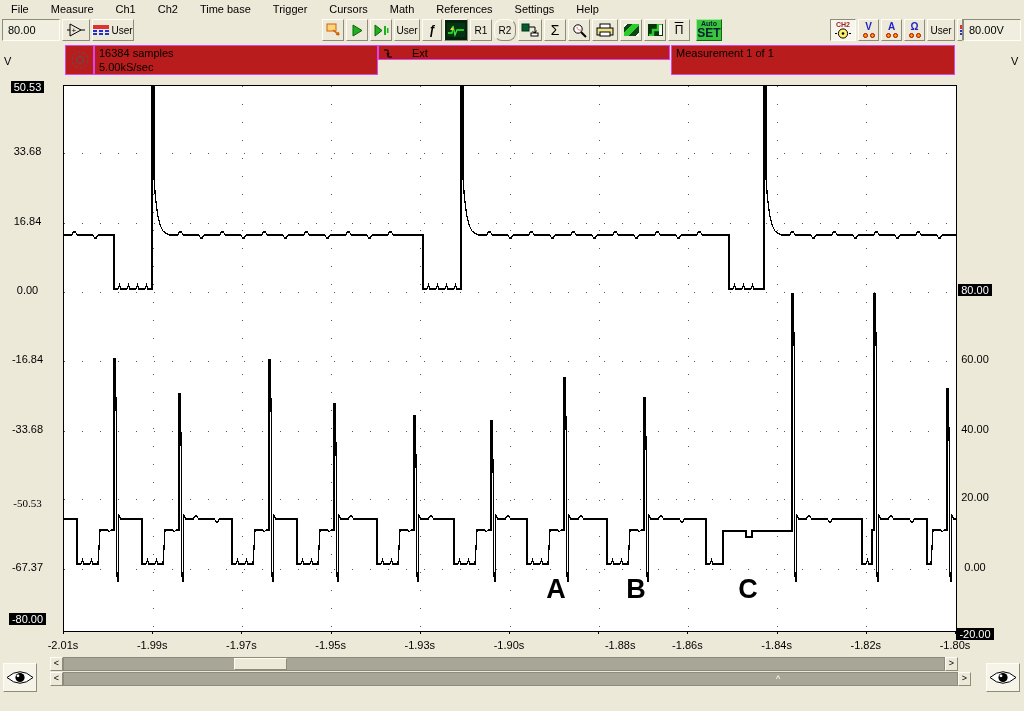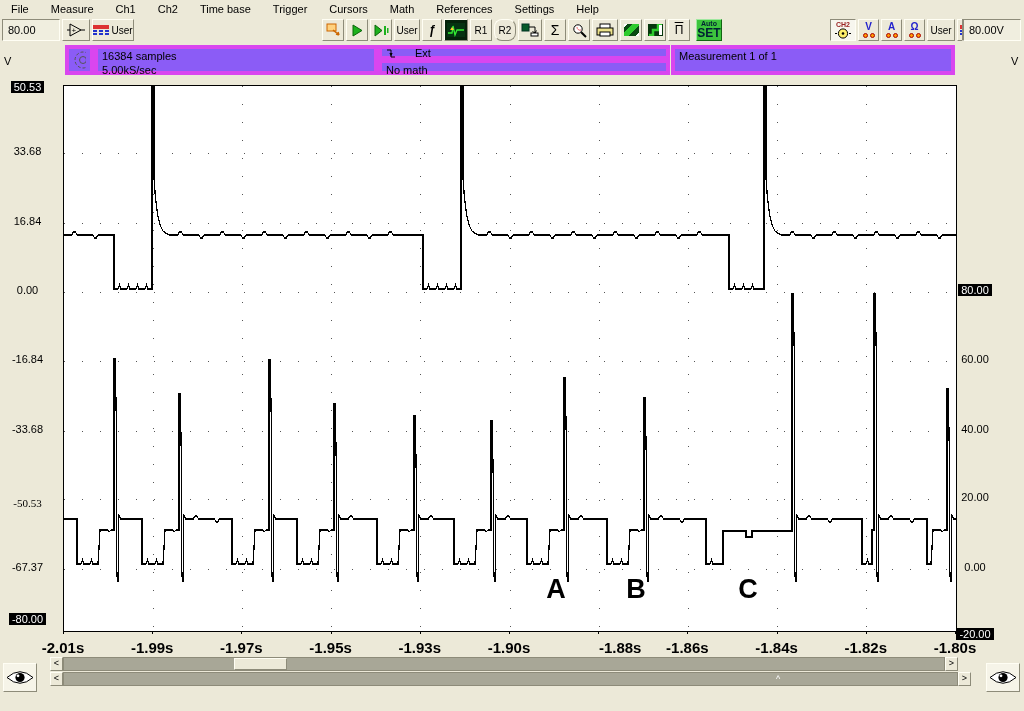--- a/index.html
+++ b/index.html
@@ -17,28 +17,28 @@
          border:1px solid;border-color:#8d8b79 #fffef4 #fffef4 #8d8b79;display:flex;align-items:center;
          padding-left:5px;font-size:11px;}
   .vgrp{display:flex;flex-direction:column;align-items:center;line-height:1;}
   .dots{display:flex;gap:2px;margin-top:1px;}
   .dot{width:5px;height:5px;border-radius:50%;background:#f90;border:1px solid #a00;box-sizing:border-box;}
   .blue-letter{color:#22c;font-weight:bold;font-size:10px;}
   .cmap{width:16px;}
   .cmap .r{height:4px;background:#d33;margin-bottom:1px;}
   .cmap .b{height:2px;margin-bottom:1px;background:repeating-linear-gradient(90deg,#23c 0 4px,transparent 4px 6px);}
   
-  .cell{position:absolute;box-sizing:border-box;border:4px solid #d946ef;background:#8b5cf6;padding:0 4px;}
+  .cell{position:absolute;box-sizing:border-box;border:1px solid #d946ef;background:#b91c1c;padding:0 4px;}
   .cell .ln{height:14px;line-height:14px;white-space:nowrap;overflow:hidden;}
   
   #plot{position:absolute;left:63px;top:85px;width:892px;height:545px;background:#fff;border:1px solid #000;}
   #plot svg{position:absolute;left:0;top:0;}
   .ylab{position:absolute;width:100%;text-align:center;font-size:11px;}
   .badge{background:#000;color:#fff;padding:0 3px;display:inline-block;}
-  .xlab{position:absolute;transform:translateX(-50%);font-size:15px;white-space:nowrap;font-weight:bold;}
+  .xlab{position:absolute;transform:translateX(-50%);font-size:11px;white-space:nowrap;}
   .xtick{position:absolute;width:1px;height:3px;background:#000;}
   .annot{position:absolute;transform:translateX(-50%);font-size:27px;font-weight:bold;line-height:1;}
   .unitlab{position:absolute;font-size:11px;}
   
   .track{position:absolute;height:14px;background:#a8a797;border:1px solid #8d8b79;box-sizing:border-box;}
   .thumb{position:absolute;top:0;height:12px;background:#ece9d8;border:1px solid;border-color:#fffef4 #8d8b79 #8d8b79 #fffef4;box-sizing:border-box;}
   .sbtn{position:absolute;width:13px;height:14px;box-sizing:border-box;background:#ece9d8;border:1px solid;
         border-color:#fffef4 #8d8b79 #8d8b79 #fffef4;font-size:9px;line-height:11px;text-align:center;}
   .eye{position:absolute;width:34px;height:29px;box-sizing:border-box;background:#f6f4e8;border:1px solid;
        border-color:#fffef4 #8d8b79 #8d8b79 #fffef4;display:flex;align-items:center;justify-content:center;}
@@ -235,23 +235,20 @@
 <div class="cell" style="left:94px;top:45px;width:284px;height:30px;">
   <div class="ln">16384 samples</div>
   <div class="ln">5.00kS/sec</div>
 </div>
 <div class="cell" style="left:378px;top:45px;width:292px;height:15px;display:flex;align-items:center;gap:19px;">
   <svg width="10" height="12">
         <path d="M1,3 h4 v7 h4" fill="none" stroke="#000"></path>
         <path d="M3.4,6 h3.2 L5,9.5 Z" fill="#000"></path>
       </svg>
   <span>Ext</span>
-</div>
-<div class="cell" style="left:378px;top:59px;width:292px;height:16px;">
-  <div class="ln">No math</div>
 </div>
 <div class="cell" style="left:671px;top:45px;width:284px;height:30px;">
   <div class="ln">Measurement 1 of 1</div>
 </div>
 
 <div id="left-axis" style="position:absolute;left:0;top:0;width:59px;height:711px;">
       <div class="ylab" style="top: 81px; padding-right: 4px; box-sizing: border-box;"><span class="badge">50.53</span></div>
       <div class="ylab" style="top: 145px; padding-right: 4px; box-sizing: border-box;">33.68</div>
       <div class="ylab" style="top: 215px; padding-right: 4px; box-sizing: border-box;">16.84</div>
       <div class="ylab" style="top: 284px; padding-right: 4px; box-sizing: border-box;">0.00</div>

